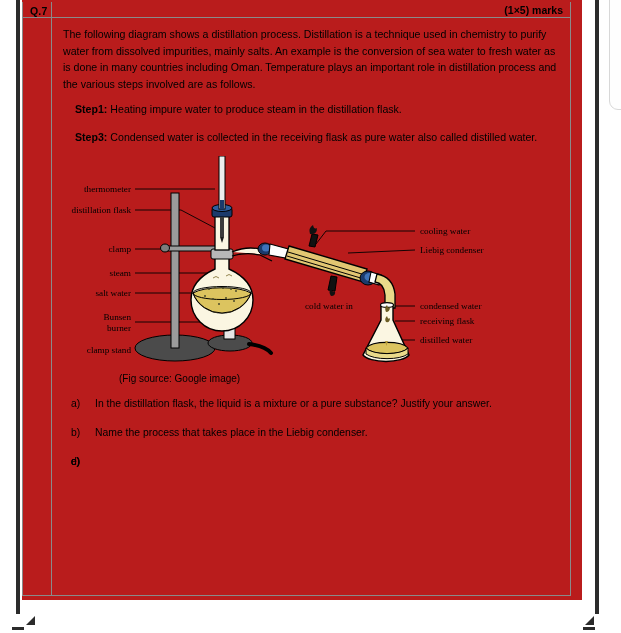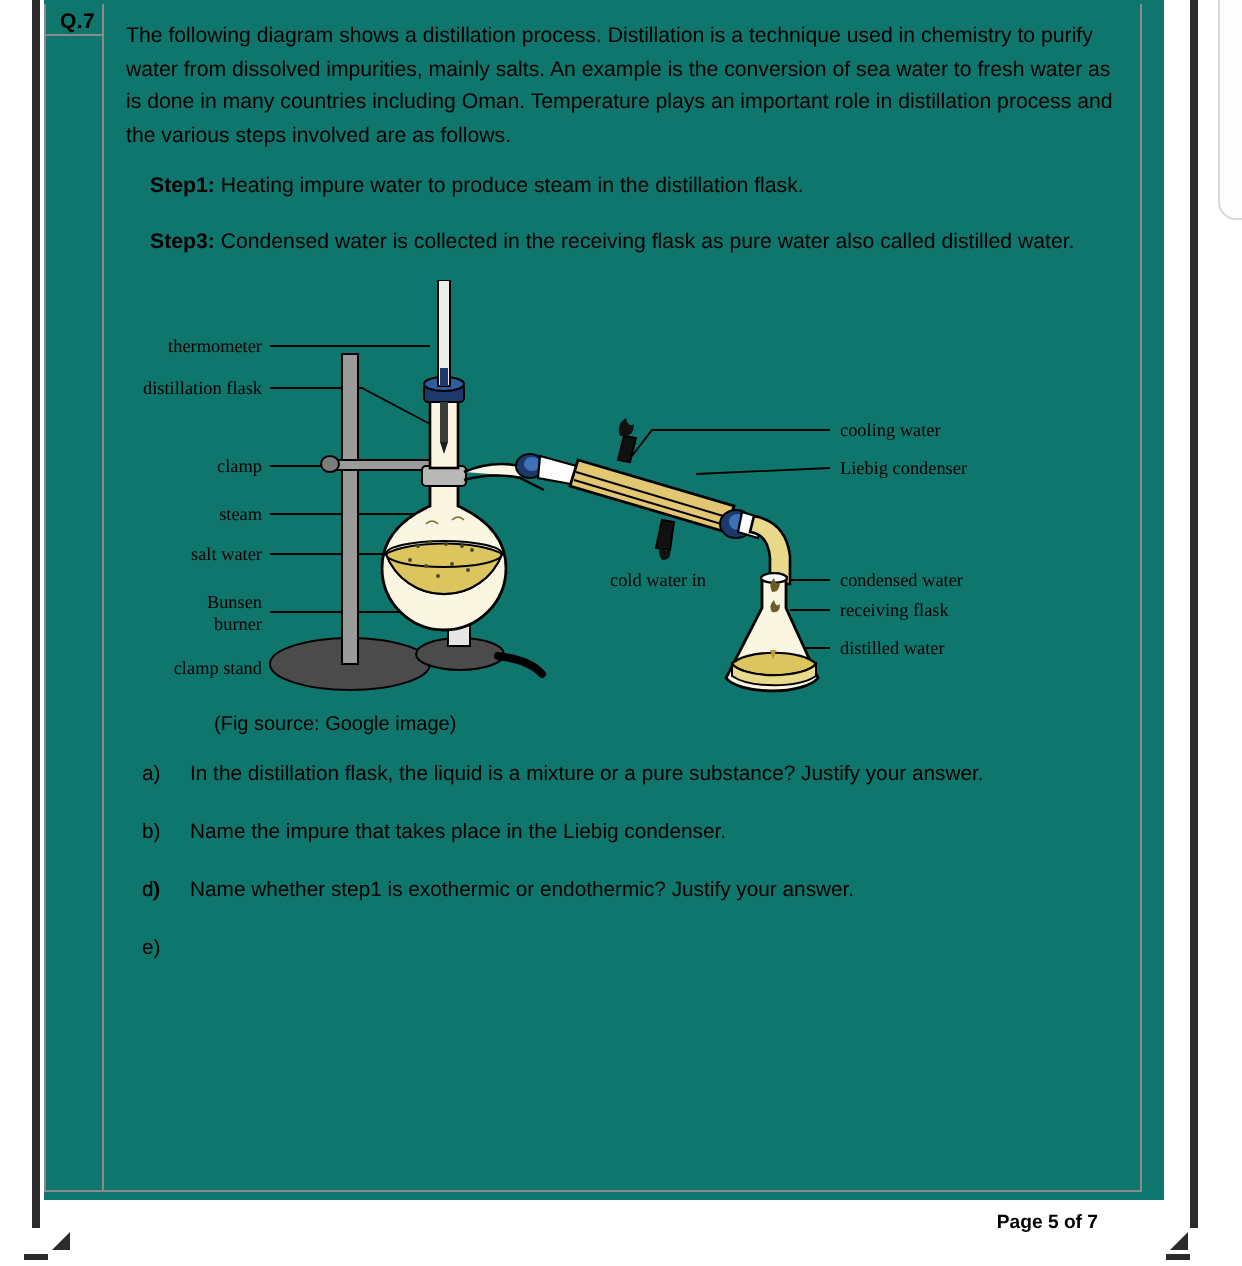--- a/index.html
+++ b/index.html
@@ -62,21 +62,21 @@
     box-sizing: border-box;
   }
 
   
   .page {
     position: absolute;
     left: 22px;
     top: 0;
     width: 560px;
     height: 600px;
-    background: #0f766e;
+    background: #b91c1c;
   }
 
   
   .qtable {
     position: absolute;
     left: 0;
     top: 2px;
     width: 549px;
     height: 594px;
     box-sizing: border-box;
@@ -141,21 +141,21 @@
 
   .figure-wrap {
     position: relative;
     height: 215px;
     margin-top: 4px;
   }
   .figure-wrap svg { display: block; }
 
   .fig-source {
     font-size: 10px;
-    margin: 2px 0 0 44px;
+    margin: 2px 0 0 56px;
   }
 
   ol.qlist {
     list-style: none;
     margin: 13px 0 0 0;
     padding: 0;
   }
   ol.qlist li {
     position: relative;
     padding-left: 32px;
@@ -206,20 +206,23 @@
 
   <div class="qtable">
 
     <div class="qcol-num">
       <div class="qnum">Q.7</div>
       <div class="qnum-rule"></div>
     </div>
 
     <div class="qcol-body">
 
+      <div class="marks-row">
+        <div class="marks">(1×5) marks</div>
+      </div>
 
       <div class="body-inner">
 
         <p class="para">The following diagram shows a distillation process. Distillation is a technique used in chemistry to purify water from dissolved impurities, mainly salts. An example is the conversion of sea water to fresh water as is done in many countries including Oman. Temperature plays an important role in distillation process and the various steps involved are as follows.</p>
 
         <p class="step"><b>Step1:</b><span> Heating impure water to produce steam in the distillation flask.</span></p>
         <p class="step"><b>Step3:</b><span> Condensed water is collected in the receiving flask as pure water also called distilled water.</span></p>
 
         <div class="figure-wrap">
           <svg width="495" height="215" viewBox="0 0 495 215">
@@ -344,33 +347,31 @@
 
         <div class="fig-source">(Fig source: Google image)</div>
 
         <ol class="qlist">
           <li>
             <span class="marker">a)</span>
             <span>In the distillation flask, the liquid is a mixture or a pure substance? Justify your answer.</span>
           </li>
           <li>
             <span class="marker">b)</span>
-            <span>Name the impure that takes place in the Liebig condenser.</span>
+            <span>Name the process that takes place in the Liebig condenser.</span>
           </li>
           <li>
             <span class="marker">c)</span>
           </li>
           <li>
             <span class="marker">d)</span>
-            <span>Name whether step1 is exothermic or endothermic? Justify your answer.</span>
           </li>
           <li>
             <span class="marker">e)</span>
           </li>
         </ol>
 
       </div>
     </div>
   </div>
 
-  <div class="page-footer">Page 5 of 7</div>
 
 </div>
 
 </body></html>

